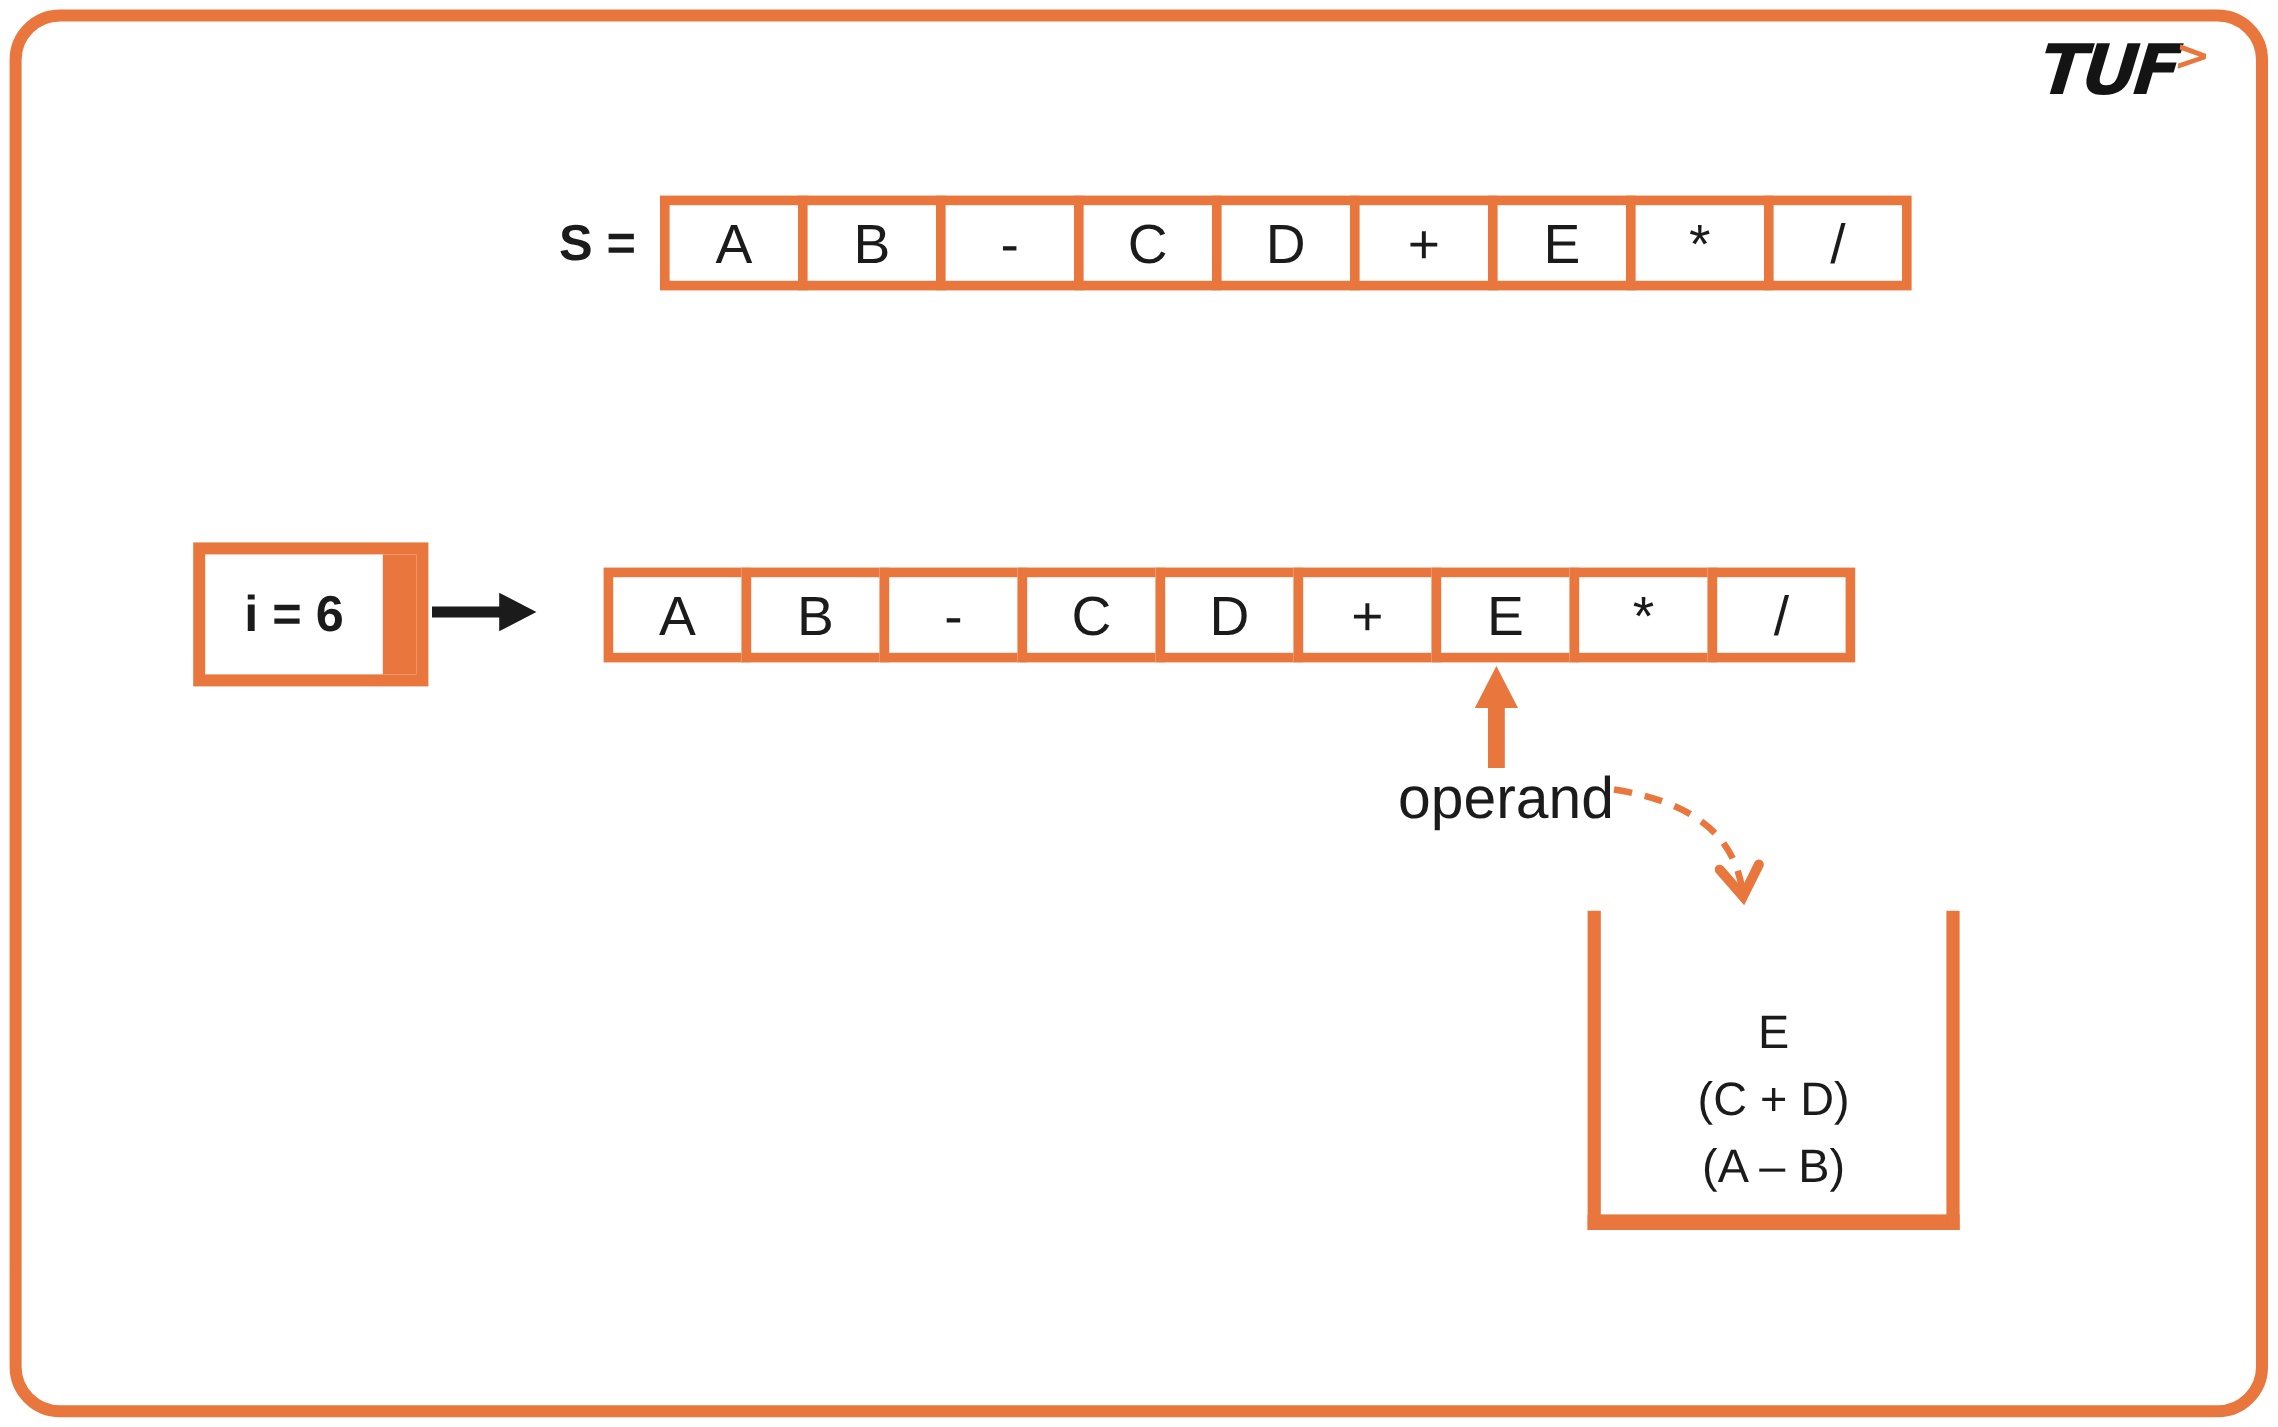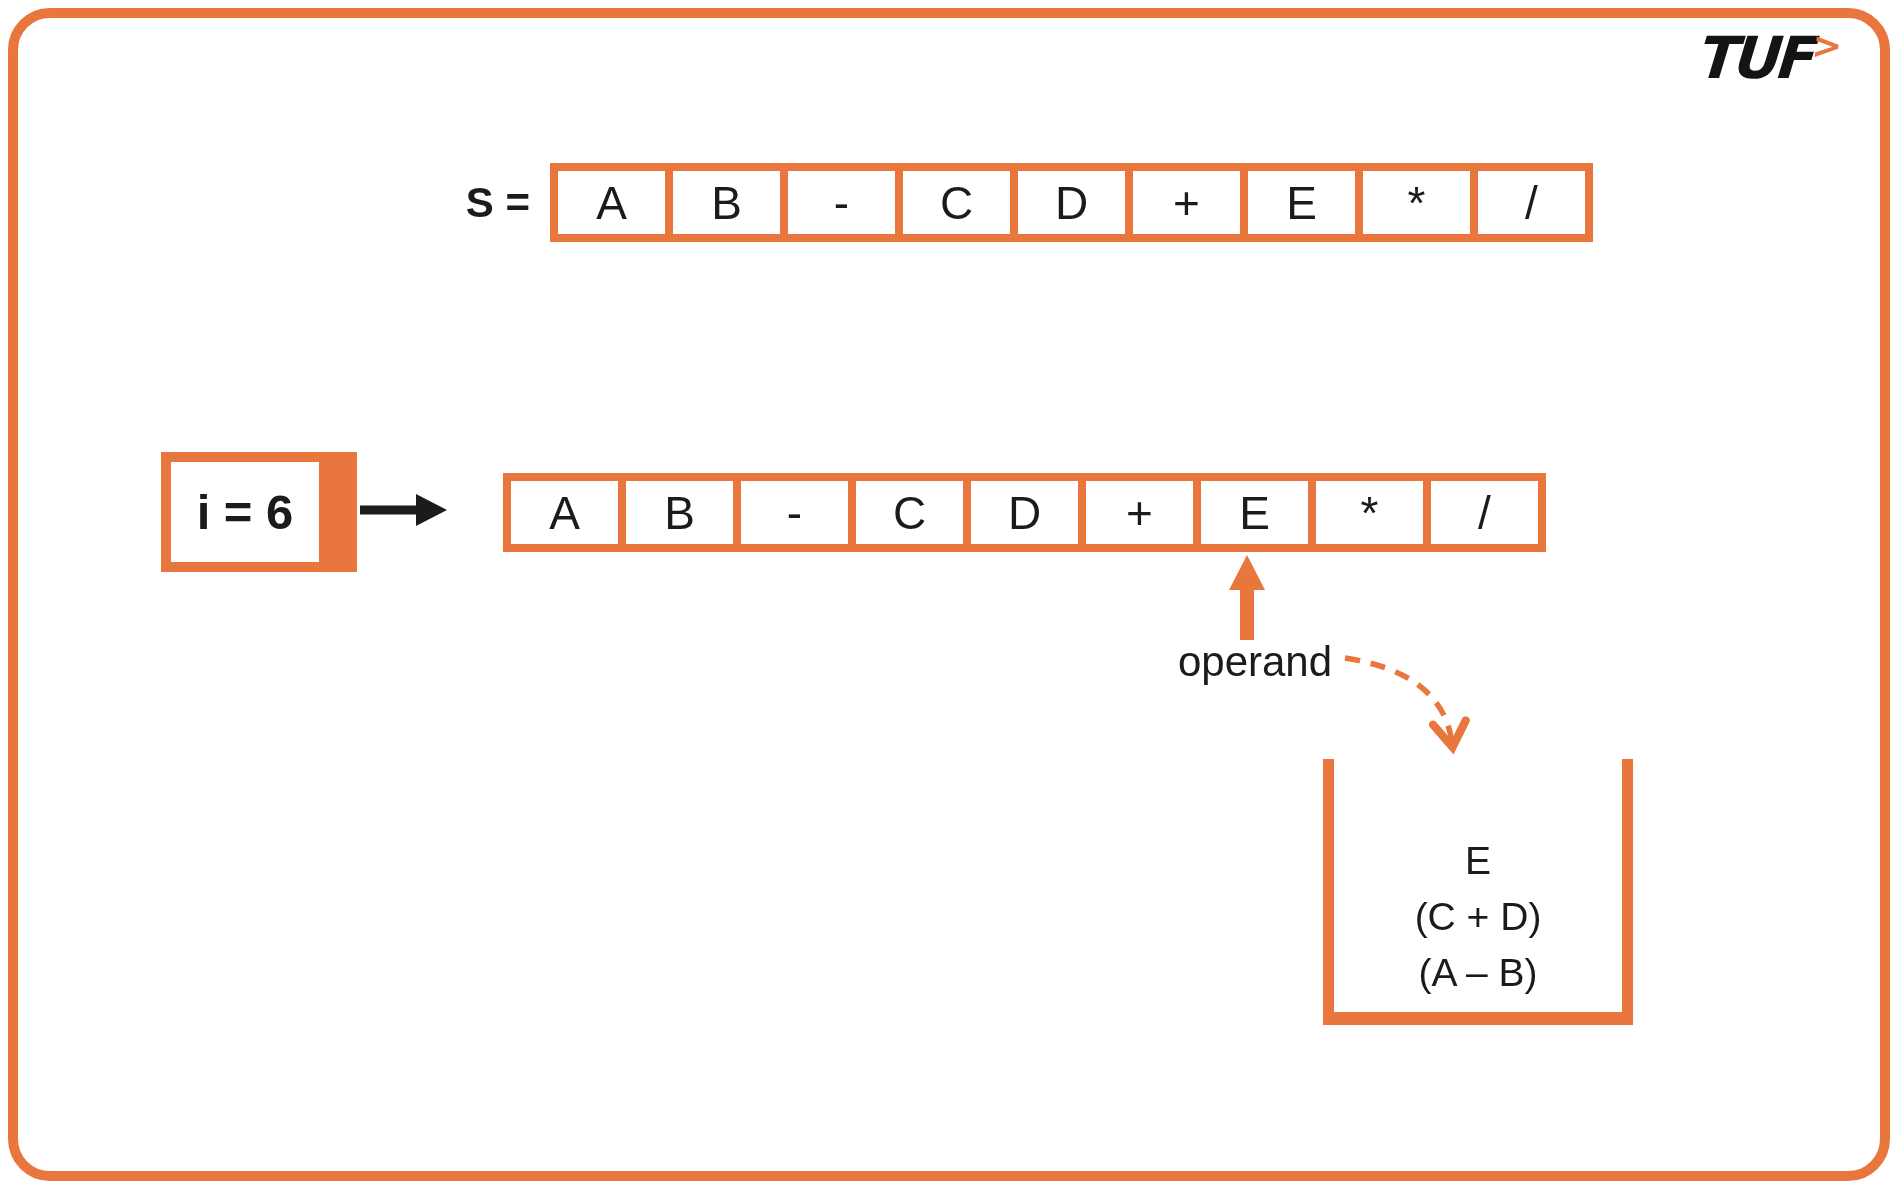--- a/index.html
+++ b/index.html
@@ -57,35 +57,35 @@
   }
   
   .iter-box{
     position:absolute;left:161px;top:452px;width:196px;height:120px;
     box-sizing:border-box;border:10px solid var(--accent);background:#fff;
   }
   .iter-strip{position:absolute;top:0;right:0;bottom:0;width:28px;background:var(--accent);}
   .iter-text{
     position:absolute;top:0;bottom:0;left:0;right:28px;
     display:flex;align-items:center;justify-content:center;
-    font-size:49px;font-weight:bold;
+    font-size:42px;font-weight:bold;
   }
   
   .svg-abs{position:absolute;overflow:visible;}
   .black-arrow{left:360px;top:488px;}
   .up-arrow{left:1227px;top:555px;}
   .dash-arrow{left:1335px;top:645px;}
   .fill-ink{fill:var(--ink);}
   .stroke-ink{stroke:var(--ink);}
   .fill-accent{fill:var(--accent);}
   .stroke-accent{stroke:var(--accent);fill:none;}
   
   .operand{
     position:absolute;left:1160px;top:638px;width:190px;
-    text-align:center;font-size:42px;color:var(--ink);
+    text-align:center;font-size:49px;color:var(--ink);
   }
   
   .stack{
     position:absolute;left:1323px;top:759px;width:310px;height:266px;
     box-sizing:border-box;
     border-left:11px solid var(--accent);
     border-right:11px solid var(--accent);
     border-bottom:13px solid var(--accent);
     background:#ffffff;
   }

